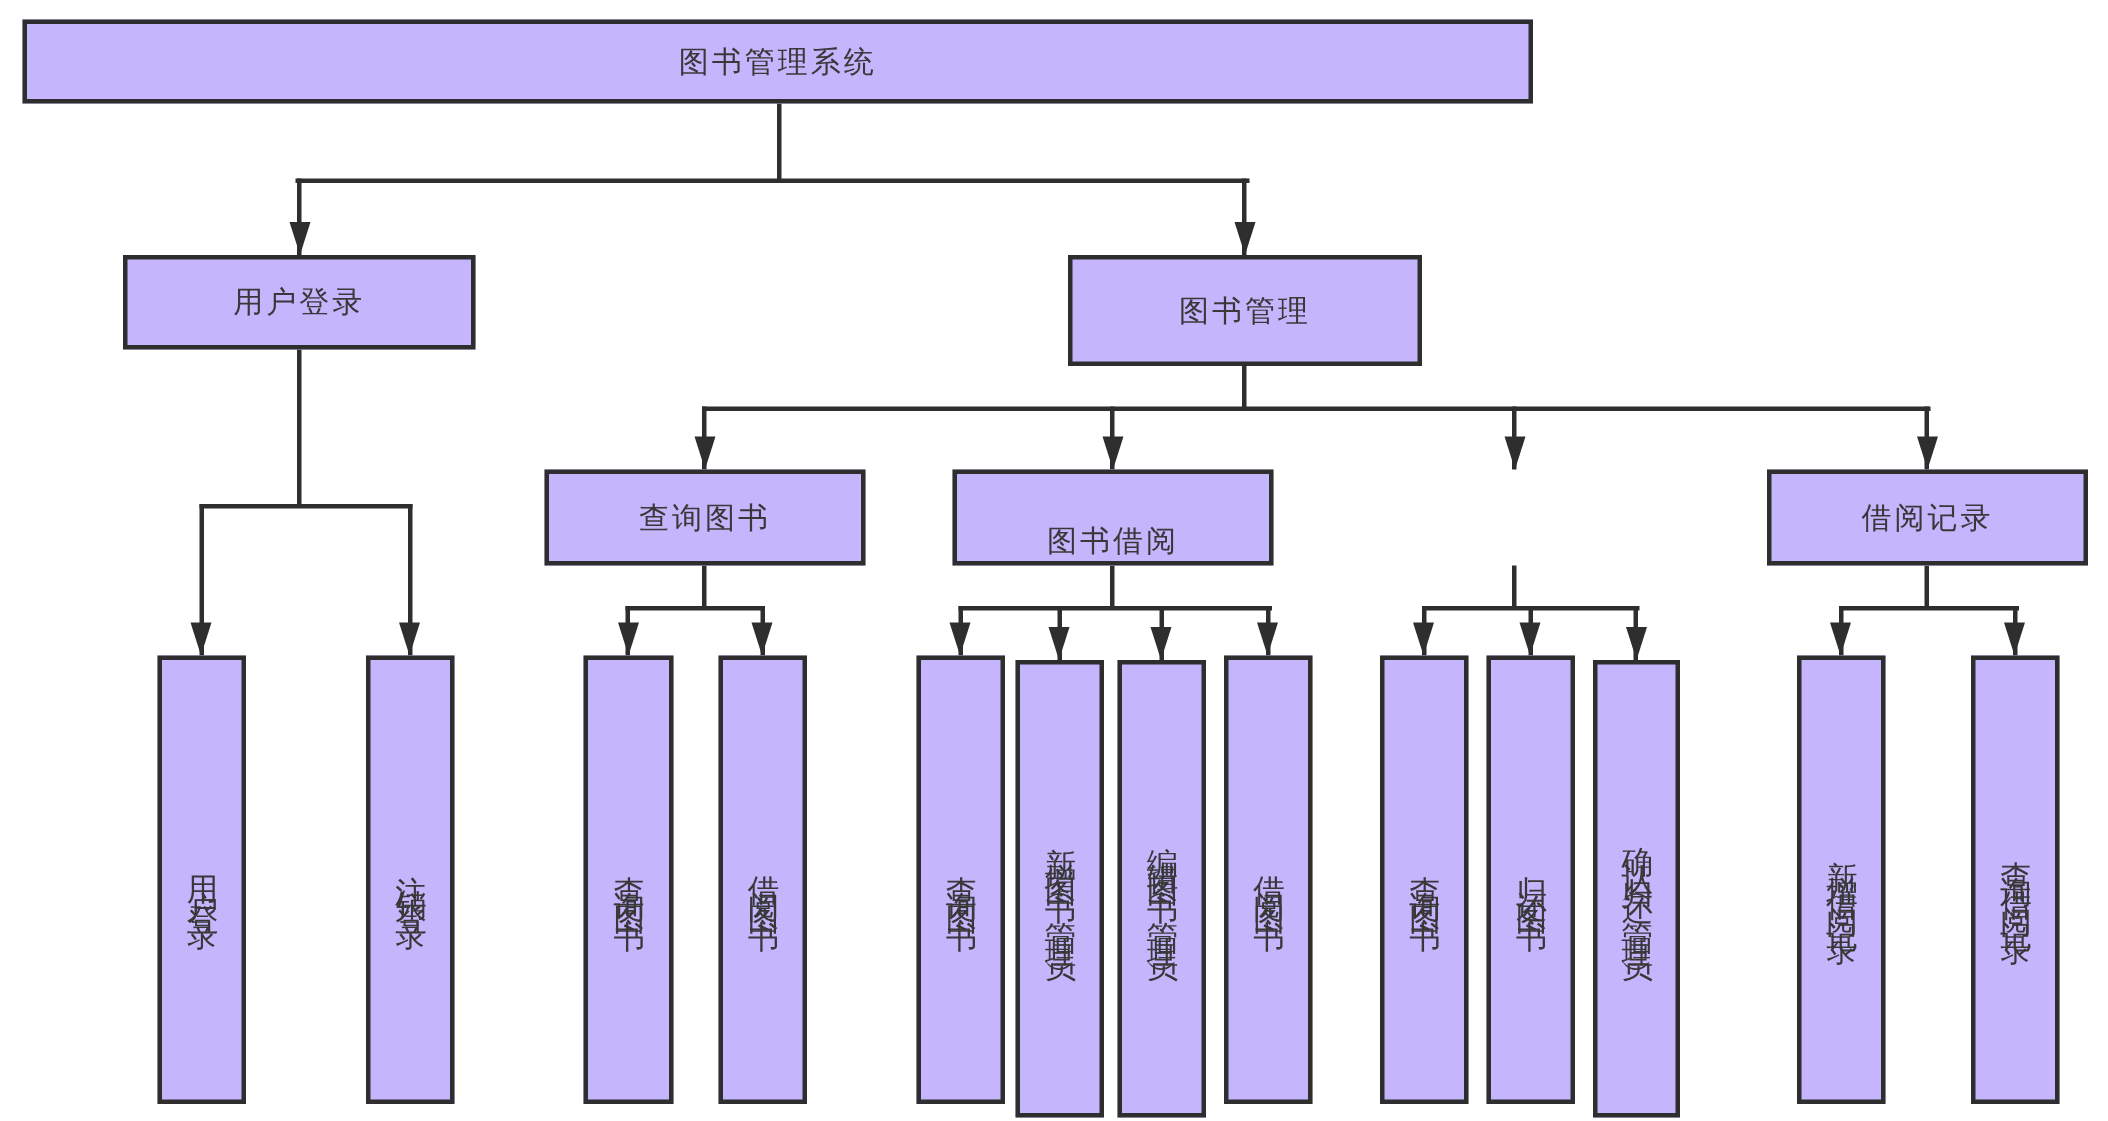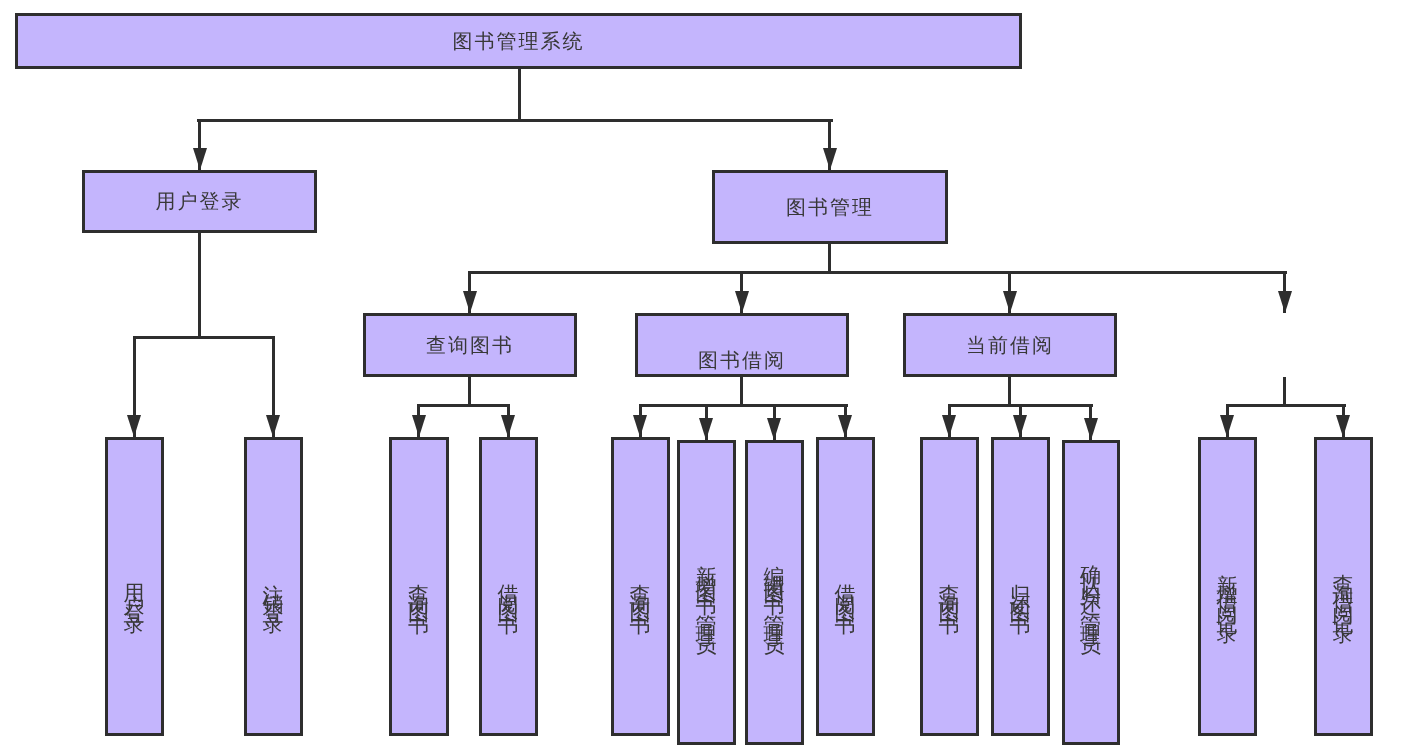--- a/index.html
+++ b/index.html
@@ -104,22 +104,22 @@
   <div class="arrow" style="left:1003px;top:291px;"></div>
   <div class="vline" style="left:1283px;top:271px;width:3px;height:42px;"></div>
   <div class="arrow" style="left:1278px;top:291px;"></div>
 
   <div class="box" style="left:363px;top:313px;width:214px;height:64px;">
     <span>查询图书</span>
   </div>
   <div class="box" style="left:635px;top:313px;width:214px;height:64px;align-items:flex-end;">
     <span>图书借阅</span>
   </div>
-  <div class="box" style="left:903px;top:313px;width:214px;height:64px;">
-    <span>当前借阅</span>
+  <div class="box" style="left:1178px;top:313px;width:214px;height:64px;">
+    <span>借阅记录</span>
   </div>
 
   <div class="vline" style="left:468px;top:377px;width:3px;height:29px;"></div>
   <div class="hline" style="left:417px;top:404px;width:93px;height:3px;"></div>
   <div class="vline" style="left:417px;top:404px;width:3px;height:33px;"></div>
   <div class="arrow" style="left:412px;top:415px;"></div>
   <div class="vline" style="left:507px;top:404px;width:3px;height:33px;"></div>
   <div class="arrow" style="left:501px;top:415px;"></div>
 
   <div class="vline" style="left:740px;top:377px;width:3px;height:29px;"></div>

